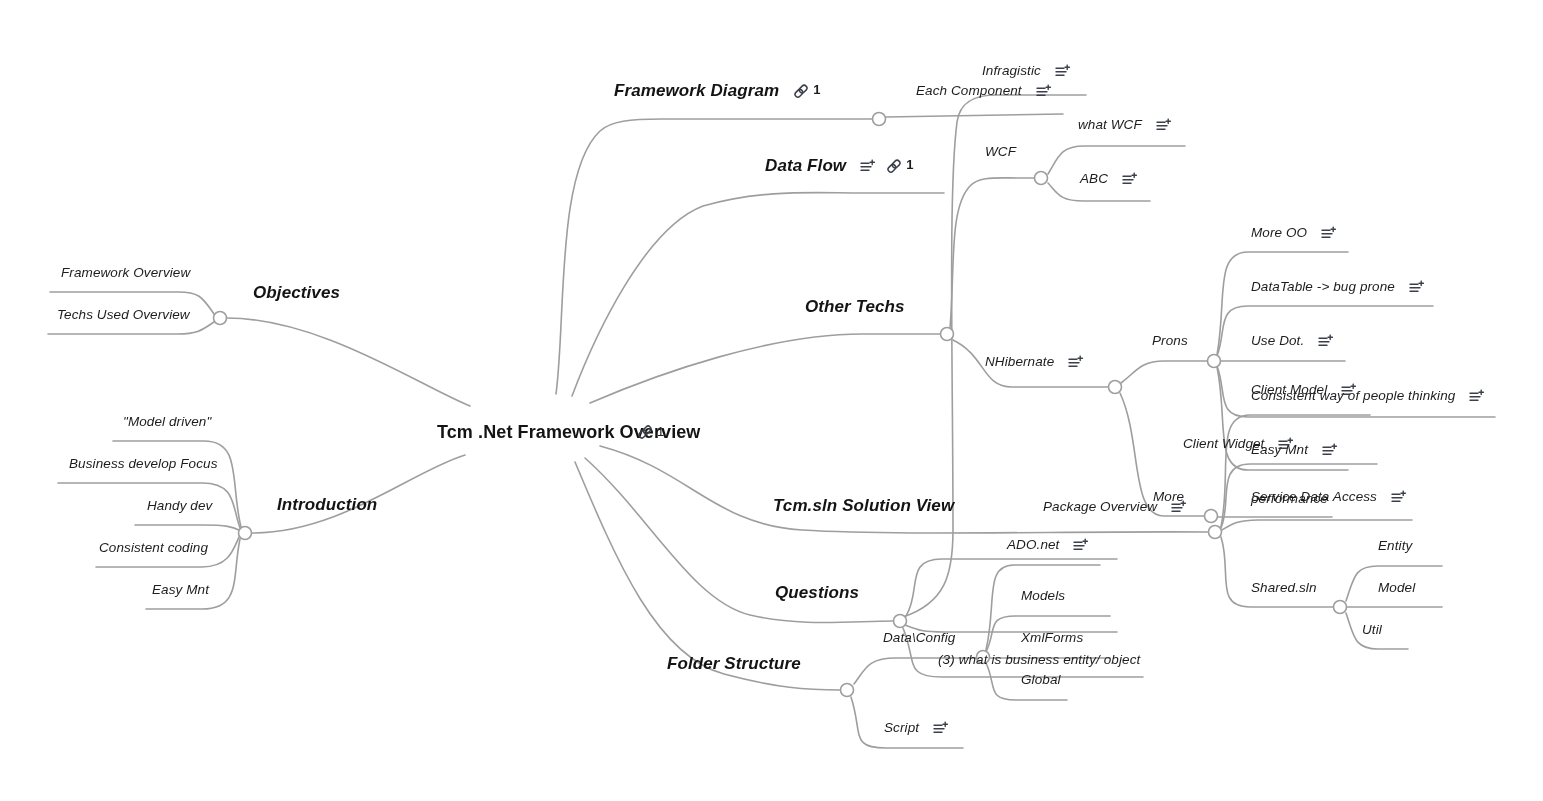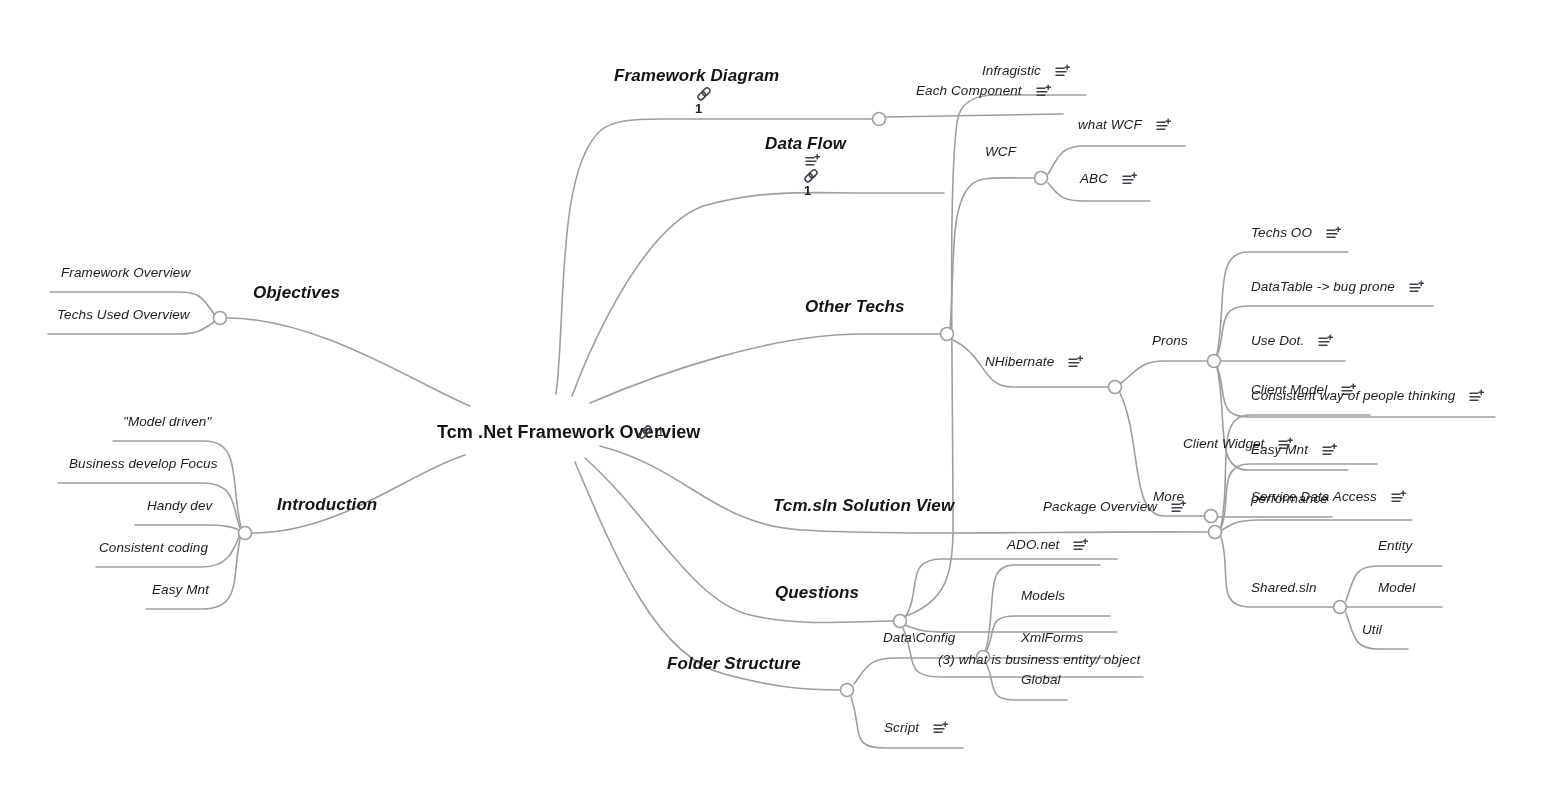--- a/index.html
+++ b/index.html
@@ -2,21 +2,21 @@
 <html><head>
 <meta charset="utf-8">
 <style>
   html,body{margin:0;padding:0;background:#fff;}
   .stage{position:relative;width:1543px;height:801px;background:#ffffff;overflow:hidden;
          font-family:"Liberation Sans",sans-serif;color:#1d1d1f;}
   svg.links{position:absolute;left:0;top:0;}
   .topic{position:absolute;display:flex;align-items:center;transform:translateY(-50%);
          white-space:nowrap;font-size:13.5px;letter-spacing:.1px;line-height:1.15;}
   .topic .lbl{display:inline-block;font-style:italic;}
-  .main{font-weight:700;font-size:17px;color:#141414;flex-direction:column;}
+  .main{font-weight:700;font-size:17px;color:#141414;}
   .multi{transform:none;white-space:normal;display:block;line-height:17px;}
   .center-label{width:186px;text-align:center;font-weight:700;font-size:18px;line-height:24px;color:#141414;}
   .marker{display:inline-flex;align-items:center;margin-left:14px;line-height:0;}
   .marker + .marker{margin-left:10px;}
   .linknum{margin-left:4px;font-size:13px;color:#1d1d1f;}
 </style>
 </head>
 <body>
 
 <div class="stage">
@@ -258,21 +258,21 @@
         </svg>
       </span>
   </div>
   <div class="topic" style="left:1152px;top:341px">
     <span class="lbl">Prons</span>
   </div>
   <div class="topic" style="left:1153px;top:497px">
     <span class="lbl">More</span>
   </div>
   <div class="topic" style="left:1251px;top:233px">
-    <span class="lbl">Techs OO</span>
+    <span class="lbl">More OO</span>
     <span class="marker">
         <svg width="16" height="14" viewBox="0 0 16 14">
           <g stroke="#3a3f49" stroke-width="1.4" stroke-linecap="round" fill="none">
             <line x1="1" y1="4" x2="9" y2="4"></line>
             <line x1="1" y1="7.5" x2="11" y2="7.5"></line>
             <line x1="1" y1="11" x2="9" y2="11"></line>
             <line x1="12.2" y1="0.8" x2="12.2" y2="5.2"></line>
             <line x1="10" y1="3" x2="14.4" y2="3"></line>
           </g>
         </svg>

